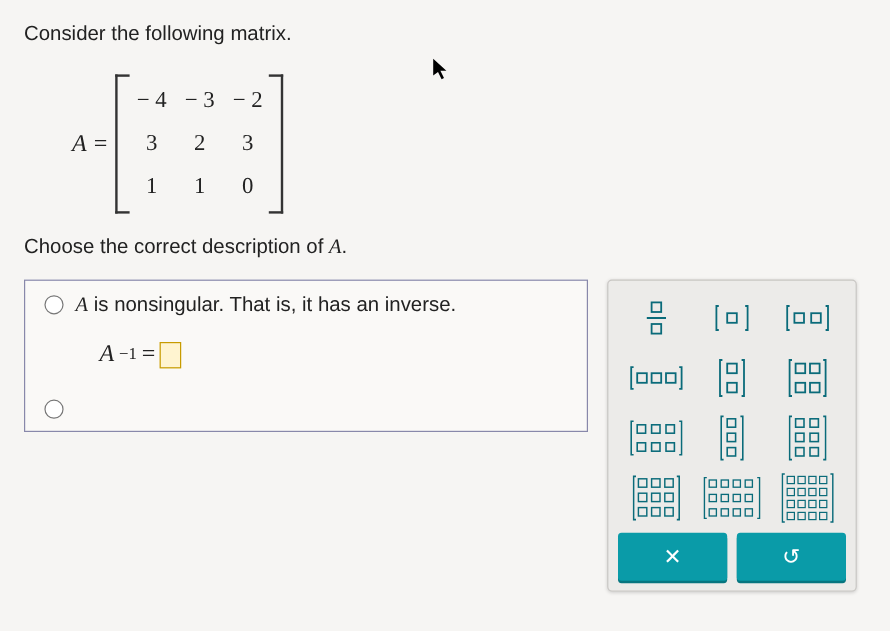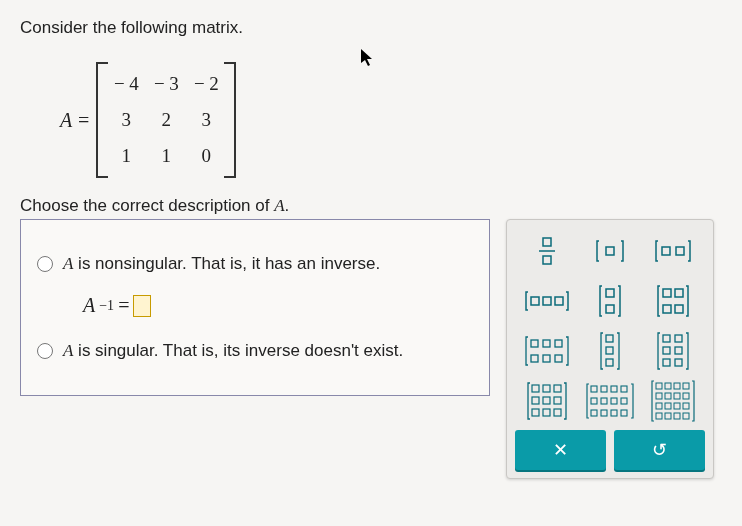--- a/index.html
+++ b/index.html
@@ -46,29 +46,29 @@
   }
   .matrix::before { left: 0; border-left: 2px solid #333; }
   .matrix::after  { right: 0; border-right: 2px solid #333; }
   .matrix table { border-collapse: collapse; }
   .matrix td {
     width: 40px; height: 36px;
     text-align: center;
     font-style: normal;
     font-size: 19px;
   }
-  .question { line-height: 1.6; }
+  .question { line-height: 1.6; margin-bottom: 14px; }
   .qline { display: inline-block; }
   sup { font-size: 0.7em; }
 
   .lower { display: flex; gap: 16px; align-items: flex-start; }
 
   .answer-box {
     border: 1px solid #88a;
-    padding: 28px 16px;
+    padding: 4px 16px;
     width: 470px;
     background: #faf9f7;
   }
   .opt {
     display: flex;
     align-items: flex-start;
     gap: 10px;
     margin: 6px 0;
   }
   .radio {
@@ -195,23 +195,20 @@
 
     <div class="eq">
       <span class="italic-A">A</span>
         <sup style="font-style:normal;">−1</sup>
       <span style="font-style:normal;"> = </span>
       <span class="box-input"></span>
     </div>
 
     <div class="opt">
       <span class="radio"></span>
-      <span>
-        <span class="italic-A">A</span><span> is singular. That is, its inverse doesn't exist.</span>
-      </span>
     </div>
   </div>
 
   <div class="palette">
     <div class="palette-row">
       <div class="tool">
         <svg width="24" height="30">
             <rect x="8" y="2" width="8" height="8" fill="none" stroke="#0a6b7a" stroke-width="1.5"></rect>
             <line x1="4" y1="15" x2="20" y2="15" stroke="#0a6b7a" stroke-width="1.5"></line>
             <rect x="8" y="20" width="8" height="8" fill="none" stroke="#0a6b7a" stroke-width="1.5"></rect>

